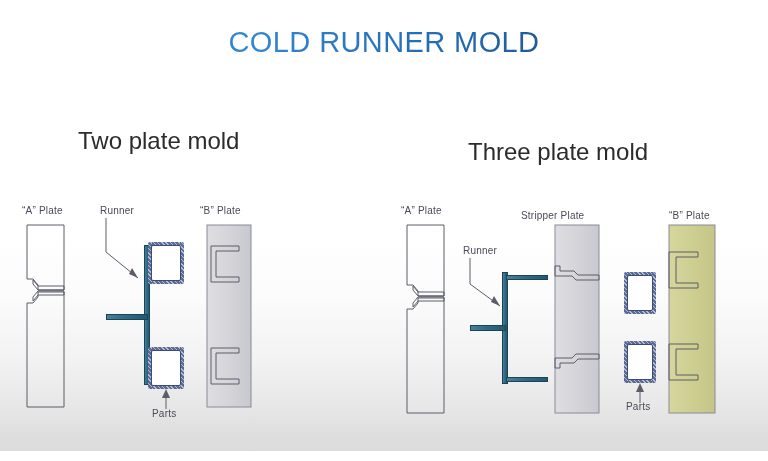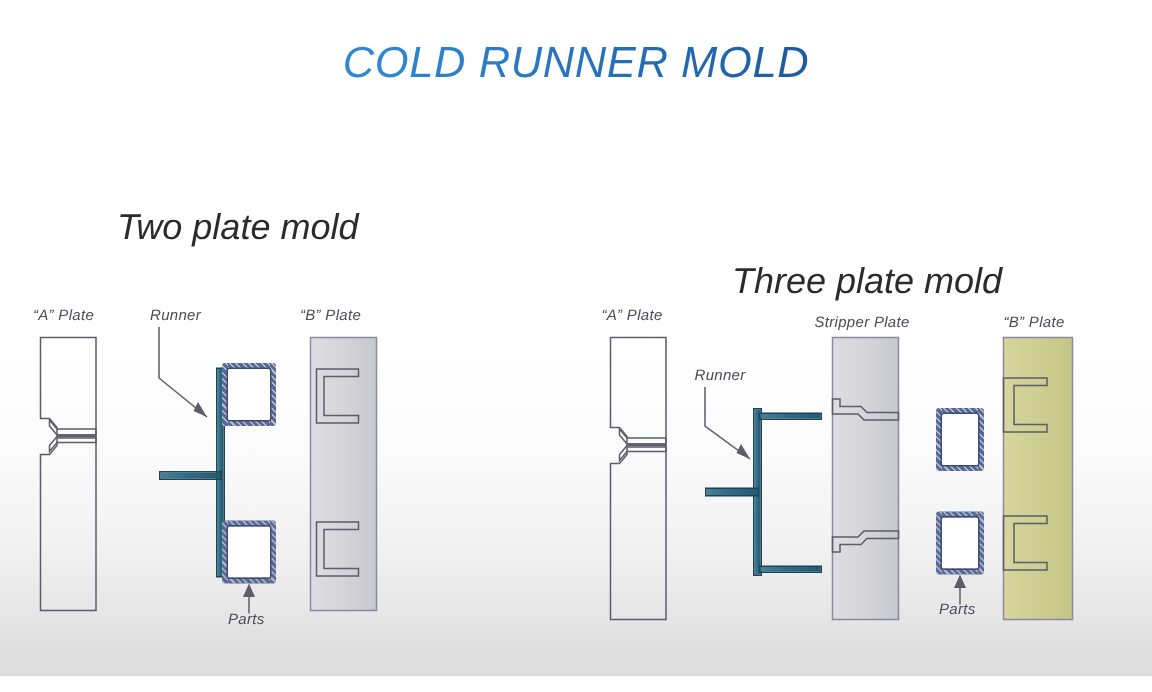--- a/index.html
+++ b/index.html
@@ -9,21 +9,20 @@
   }
   #slide {
     position: relative;
     width: 768px;
     height: 451px;
     overflow: hidden;
     font-family: "Liberation Sans", sans-serif;
     background: linear-gradient(to bottom,
         #ffffff 0%, #ffffff 52%, #fbfbfb 66%,
         #f2f2f2 80%, #e6e6e6 91%, #dedede 96%, #dcdcdc 100%);
-    font-style: italic;
   }
 
   
   #title {
     position: absolute;
     top: 26px;
     left: 0;
     width: 768px;
     text-align: center;
     font-size: 29px;
@@ -38,22 +37,22 @@
   }
 
   
   .section-heading {
     position: absolute;
     font-size: 24px;
     font-weight: 400;
     color: #2b2b2b;
     white-space: nowrap;
   }
-  #heading-two   { top: 138px; left: 78px; text-align: right; }
-  #heading-three { top: 138px; left: 488px; margin-top: 36px; }
+  #heading-two   { top: 127px; left: 78px; text-align: right; }
+  #heading-three { top: 138px; left: 468px; }
 
   
   .part-label {
     position: absolute;
     font-size: 10px;
     color: #4a4a58;
     white-space: nowrap;
     letter-spacing: 0.2px;
   }
 
@@ -197,21 +196,21 @@
   <div>
     <div class="runner-bar" style="left:502px; top:272px; width:6px; height:112px;"></div>
 
     <div class="runner-bar" style="left:506px; top:275px; width:42px; height:5px;"></div>
 
     <div class="runner-bar" style="left:470px; top:325px; width:36px; height:6px;"></div>
 
     <div class="runner-bar" style="left:506px; top:377px; width:42px; height:5px;"></div>
   </div>
 
-  <div class="part-label" style="left:543px; top:210px;">Stripper Plate</div>
+  <div class="part-label" style="left:521px; top:210px;">Stripper Plate</div>
 
   <div>
     <svg class="leader" style="left:554px; top:224px; width:46px; height:190px;" viewBox="0 0 46 190">
       <rect x="1" y="1" width="44" height="188" fill="url(#grayGradB)" stroke="#8a8a9c" stroke-width="1"></rect>
 
       <path d="M1,42 L6,42 L6,47 L20,47 L24,51 L45,51 L45,56 L22,56 L18,52 L1,52 Z" fill="#ffffff" stroke="#8a8a9c" stroke-width="0.8"></path>
 
       <path d="M1,134 L18,134 L22,130 L45,130 L45,135 L24,135 L20,139 L6,139 L6,144 L1,144 Z" fill="#ffffff" stroke="#8a8a9c" stroke-width="0.8"></path>
     </svg>
   </div>

